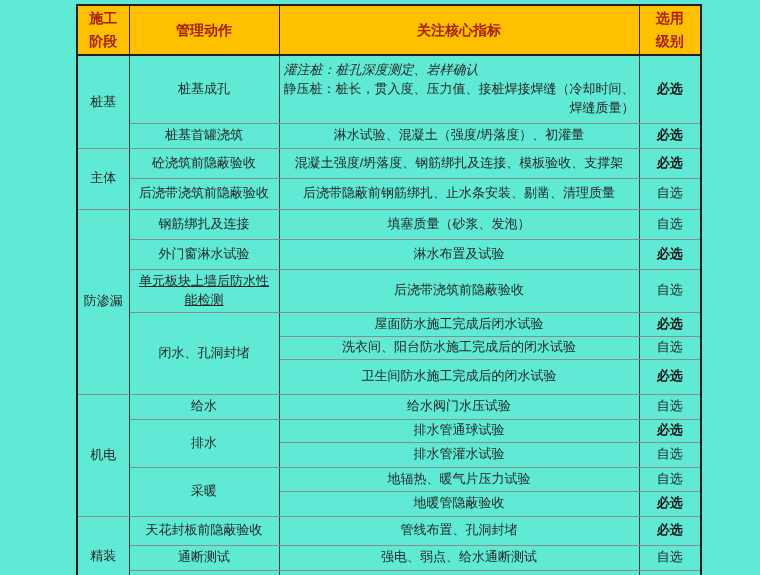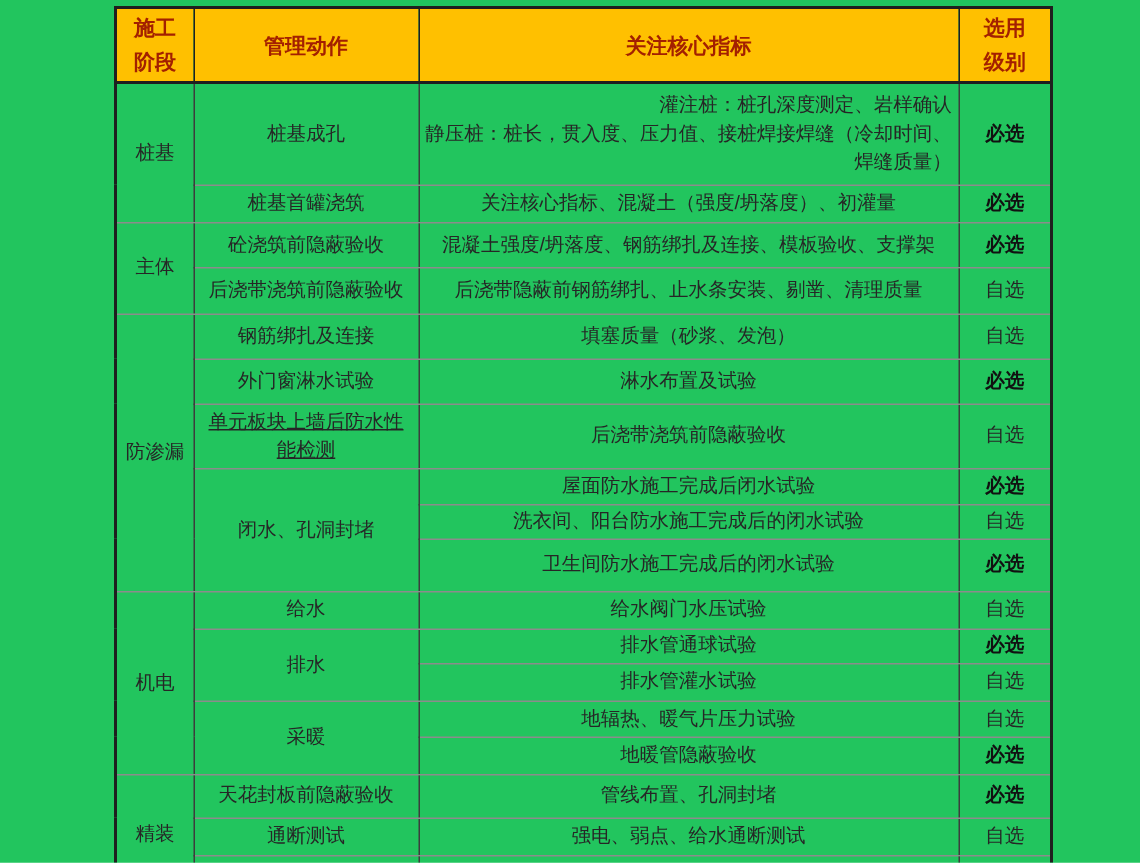--- a/index.html
+++ b/index.html
@@ -6,21 +6,21 @@
   html, body { margin: 0; padding: 0; }
   body {
     width: 760px; height: 575px;
     background: #ffffff;
     font-family: "Liberation Sans", "DejaVu Sans", sans-serif;
     overflow: hidden;
   }
   .page {
     position: relative;
     width: 760px; height: 575px;
-    background: #22c55e;
+    background: #5eead4;
     overflow: hidden;
   }
   table.qc {
     position: absolute;
     left: 76px; top: 4px;
     width: 624px;
     border-collapse: collapse;
     table-layout: fixed;
     border: 2px solid #1f1f1f;
   }
@@ -44,21 +44,21 @@
     font-size: 14px;
     border-color: #1f1f1f;
     border-bottom: 2px solid #1f1f1f;
     white-space: pre-line;
     line-height: 1.65;
   }
   .prewrap { white-space: pre-line; text-decoration: underline; }
   .stage-cell { font-size: 13.5px; }
   .level-cell { color: #3a3a3a; }
   .level-cell.req { font-weight: bold; color: #111111; margin-left: 36px; }
-  .ind-p1 { text-align: right; }
+  .ind-p1 { text-align: left; font-style: italic; }
   .ind-p2 { text-align: right; }
 </style>
 </head>
 <body>
 
 <div class="page">
   <table class="qc">
     <colgroup>
       <col style="width:52px">
       <col style="width:150px">
@@ -80,21 +80,21 @@
       <td class="stage-cell" rowspan="2">桩基</td>
       <td>桩基成孔</td>
       <td>
         <div class="ind-p1">灌注桩：桩孔深度测定、岩样确认</div>
         <div class="ind-p2">静压桩：桩长，贯入度、压力值、接桩焊接焊缝（冷却时间、焊缝质量）</div>
       </td>
       <td class="level-cell req">必选</td>
     </tr>
     <tr style="height:25px">
       <td>桩基首罐浇筑</td>
-      <td>关注核心指标、混凝土（强度/坍落度）、初灌量</td>
+      <td>淋水试验、混凝土（强度/坍落度）、初灌量</td>
       <td class="level-cell req">必选</td>
     </tr>
 
     <tr style="height:30px">
       <td class="stage-cell" rowspan="2">主体</td>
       <td>砼浇筑前隐蔽验收</td>
       <td>混凝土强度/坍落度、钢筋绑扎及连接、模板验收、支撑架</td>
       <td class="level-cell req">必选</td>
     </tr>
     <tr style="height:31px">

